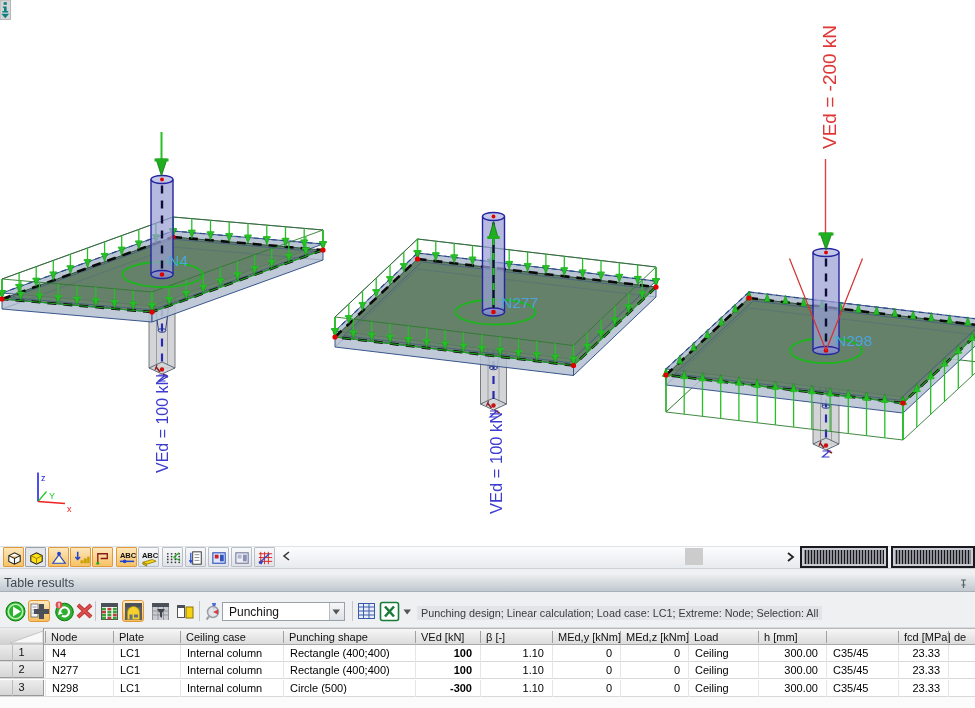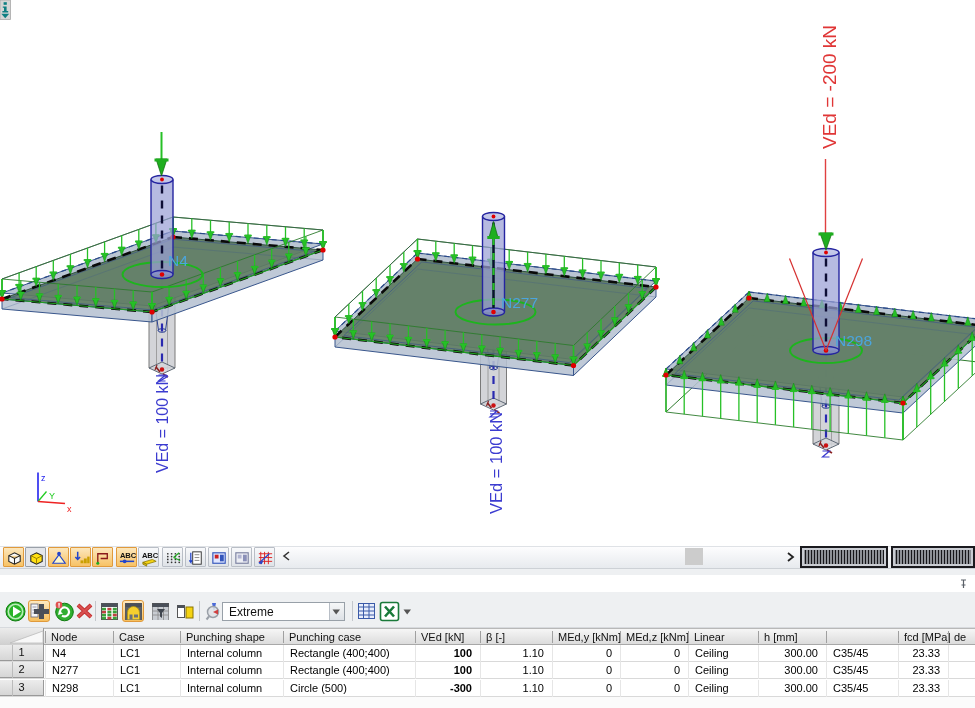--- a/index.html
+++ b/index.html
@@ -510,20 +510,21 @@
 <text x="41" y="481" font-size="9" fill="#2222ee">z</text>
 <text x="49" y="499" font-size="9" fill="#22cc22">Y</text>
 <text x="67" y="512" font-size="9" fill="#ee2222">x</text>
 <rect x="0" y="0" width="10.5" height="19.5" fill="#d6d6d6" stroke="#a8a8a8" stroke-width="0.8"></rect>
 <rect x="3.6" y="2.2" width="3.2" height="2.6" fill="#0e7f82"></rect>
 <path d="M2.8 6.4 h3.8 v4.6 h1.6 v1.4 H2.4 v-1.4 h1.6 v-3.2 h-1.2 Z" fill="#0e7f82"></path>
 <polygon points="1.3,13.8 9.2,13.8 5.2,18.3" fill="#0e7f82"></polygon>
     </svg>
 <div style="position:absolute;left:0;top:546px;width:975px;height:23px;background:linear-gradient(#fdfdfe,#e7eaee);border-top:1px solid #dfe2e6;border-bottom:1px solid #cdd1d6;box-sizing:border-box"></div>
 <div style="position:absolute;left:0;top:569px;width:975px;height:6px;background:#eef0f2"></div>
+<div style="position:absolute;left:0;top:575px;width:975px;height:17px;background:linear-gradient(#eaedee,#c1c8cf);border-bottom:1px solid #a9afb7;box-sizing:border-box;font-size:12.5px;color:#3f4852;padding:1px 0 0 4px">Table results</div>
 <svg style="position:absolute;left:958px;top:578px" width="12" height="12">
       <path d="M3 2h5M5.5 2v5M3.5 7h4M5.5 7v3" stroke="#5a6068" stroke-width="1.2" fill="none"></path>
     </svg>
 <div style="position:absolute;left:0;top:592px;width:975px;height:36px;background:#eef0f2;border-bottom:1px solid #d7dade;box-sizing:border-box"></div>
 <div style="position:absolute;left:0;top:697px;width:975px;height:11px;background:#fbfbfb"></div>
 <div style="position:absolute;left:2.5px;top:547px;width:21px;height:20px;box-sizing:border-box;border-radius:1px;background:linear-gradient(#fce7bd,#f7c265);border:1px solid #e09a3c;">
       <svg width="19" height="18" style="position:absolute;left:1px;top:1px">
         <g transform="scale(0.95)">
           <path d="M4 7 L10 4 L16 7 L16 13 L10 16 L4 13 Z M4 7 L10 10 L16 7 M10 10 L10 16" fill="#fafafa" stroke="#222" stroke-width="1.1"></path>
         </g>
@@ -709,60 +710,61 @@
       <rect x="0.5" y="0.5" width="7" height="2.5" fill="#4a505a"></rect>
       <rect x="9" y="2" width="7" height="11" fill="#f5d312" stroke="#8a7500"></rect>
     </svg>
 <div style="position:absolute;left:199px;top:601px;width:1px;height:20px;background:#c3c7cc"></div>
 <svg style="position:absolute;left:204px;top:601px" width="19" height="20">
       <polygon points="8,2 12,2 10.5,9 9.5,9" fill="#4a6ad8"></polygon>
       <circle cx="9" cy="11" r="5.5" fill="#dfe3e8" fill-opacity="0.85" stroke="#9aa0a8" stroke-width="1.5"></circle>
       <path d="M5 15.5 L2.5 18.5" stroke="#9aa0a8" stroke-width="2"></path>
       <polygon points="9,11 14,8.5 14,13.5" fill="#d04040"></polygon>
     </svg>
-<div style="position:absolute;left:222px;top:602px;width:123px;height:19px;box-sizing:border-box;border:1px solid #98a0a8;background:#fff;font-size:12px;color:#111;padding:2px 0 0 6px">Extreme</div>
+<div style="position:absolute;left:222px;top:602px;width:123px;height:19px;box-sizing:border-box;border:1px solid #98a0a8;background:#fff;font-size:12px;color:#111;padding:2px 0 0 6px">Punching</div>
 <div style="position:absolute;left:329px;top:603px;width:15px;height:17px;background:linear-gradient(#f6f7f8,#dde1e6);border-left:1px solid #b8bec6;box-sizing:border-box"></div>
 <svg style="position:absolute;left:332px;top:609px" width="9" height="7">
       <polygon points="0.5,0.5 8,0.5 4.2,5.5" fill="#555"></polygon>
     </svg>
 <div style="position:absolute;left:352px;top:601px;width:1px;height:20px;background:#c3c7cc"></div>
 <svg style="position:absolute;left:358px;top:603px" width="18" height="17">
       <rect x="0.5" y="0.5" width="16" height="15" fill="#e8eefc" stroke="#3a5aa8"></rect>
       <path d="M0.5 4h16M0.5 8h16M0.5 12h16M5.5 0.5v15M11 0.5v15" stroke="#3a5aa8" stroke-width="1"></path>
     </svg>
 <svg style="position:absolute;left:380px;top:602px" width="19" height="19">
       <rect x="0.5" y="0.5" width="18" height="18" rx="2" fill="#fff" stroke="#1a7a3a" stroke-width="1.6"></rect>
       <path d="M5 4.5 L14 14.5 M14 4.5 L5 14.5" stroke="#1a7a3a" stroke-width="2.6"></path>
     </svg>
 <svg style="position:absolute;left:403px;top:609px" width="9" height="7">
       <polygon points="0.5,0.5 8,0.5 4.2,5.5" fill="#555"></polygon>
     </svg>
+<div style="position:absolute;left:417px;top:606px;font-size:10.8px;color:#3a3a3a;background:#e2e4e7;padding:1px 4px;white-space:nowrap">Punching design; Linear calculation; Load case: LC1; Extreme: Node; Selection: All</div>
 <div style="position:absolute;left:0;top:628px;width:975px;height:17px;background:linear-gradient(#f6f6f6,#dcdcdc);border-top:1px solid #b8b8b8;border-bottom:1px solid #a8a8a8;box-sizing:border-box"></div>
 <div style="position:absolute;left:0;top:628px;width:44px;height:17px;background:linear-gradient(#ececec,#cfcfcf);border-right:1px solid #999;box-sizing:border-box"></div>
 <svg style="position:absolute;left:2px;top:630px" width="40" height="13">
       <polygon points="41,1 41,13 8,13" fill="#f8f8f8" stroke="#bbb" stroke-width="0.8"></polygon>
     </svg>
 <div style="position:absolute;left:45px;top:631px;width:1px;height:12px;background:#a0a0a0"></div>
 <div style="position:absolute;left:51px;top:631px;font-size:11px;color:#111;white-space:nowrap">Node</div>
 <div style="position:absolute;left:113px;top:631px;width:1px;height:12px;background:#a0a0a0"></div>
-<div style="position:absolute;left:119px;top:631px;font-size:11px;color:#111;white-space:nowrap">Case</div>
+<div style="position:absolute;left:119px;top:631px;font-size:11px;color:#111;white-space:nowrap">Plate</div>
 <div style="position:absolute;left:180px;top:631px;width:1px;height:12px;background:#a0a0a0"></div>
-<div style="position:absolute;left:186px;top:631px;font-size:11px;color:#111;white-space:nowrap">Punching shape</div>
+<div style="position:absolute;left:186px;top:631px;font-size:11px;color:#111;white-space:nowrap">Ceiling case</div>
 <div style="position:absolute;left:283px;top:631px;width:1px;height:12px;background:#a0a0a0"></div>
-<div style="position:absolute;left:289px;top:631px;font-size:11px;color:#111;white-space:nowrap">Punching case</div>
+<div style="position:absolute;left:289px;top:631px;font-size:11px;color:#111;white-space:nowrap">Punching shape</div>
 <div style="position:absolute;left:415px;top:631px;width:1px;height:12px;background:#a0a0a0"></div>
 <div style="position:absolute;left:421px;top:631px;font-size:11px;color:#111;white-space:nowrap">VEd [kN]</div>
 <div style="position:absolute;left:480px;top:631px;width:1px;height:12px;background:#a0a0a0"></div>
 <div style="position:absolute;left:486px;top:631px;font-size:11px;color:#111;white-space:nowrap">β [-]</div>
 <div style="position:absolute;left:552px;top:631px;width:1px;height:12px;background:#a0a0a0"></div>
 <div style="position:absolute;left:558px;top:631px;font-size:11px;color:#111;white-space:nowrap">MEd,y [kNm]</div>
 <div style="position:absolute;left:620px;top:631px;width:1px;height:12px;background:#a0a0a0"></div>
 <div style="position:absolute;left:626px;top:631px;font-size:11px;color:#111;white-space:nowrap">MEd,z [kNm]</div>
 <div style="position:absolute;left:688px;top:631px;width:1px;height:12px;background:#a0a0a0"></div>
-<div style="position:absolute;left:694px;top:631px;font-size:11px;color:#111;white-space:nowrap">Linear</div>
+<div style="position:absolute;left:694px;top:631px;font-size:11px;color:#111;white-space:nowrap">Load</div>
 <div style="position:absolute;left:758px;top:631px;width:1px;height:12px;background:#a0a0a0"></div>
 <div style="position:absolute;left:764px;top:631px;font-size:11px;color:#111;white-space:nowrap">h [mm]</div>
 <div style="position:absolute;left:826px;top:631px;width:1px;height:12px;background:#a0a0a0"></div>
 <div style="position:absolute;left:832px;top:666px;font-size:11px;color:#111;white-space:nowrap">Material</div>
 <div style="position:absolute;left:898px;top:631px;width:1px;height:12px;background:#a0a0a0"></div>
 <div style="position:absolute;left:904px;top:631px;font-size:11px;color:#111;white-space:nowrap">fcd [MPa]</div>
 <div style="position:absolute;left:948px;top:631px;width:1px;height:12px;background:#a0a0a0"></div>
 <div style="position:absolute;left:954px;top:631px;font-size:11px;color:#111;white-space:nowrap">de</div>
 <div style="position:absolute;left:0;top:645px;width:975px;height:17px;background:#fff;border-bottom:1px solid #d9d9d9;box-sizing:border-box"></div>
 <div style="position:absolute;left:0;top:645px;width:44px;height:16px;background:linear-gradient(#ececec,#d6d6d6);border-right:1px solid #999;border-bottom:1px solid #999;box-sizing:border-box;font-size:11px;color:#111;text-align:center;padding-top:1px">1</div>

